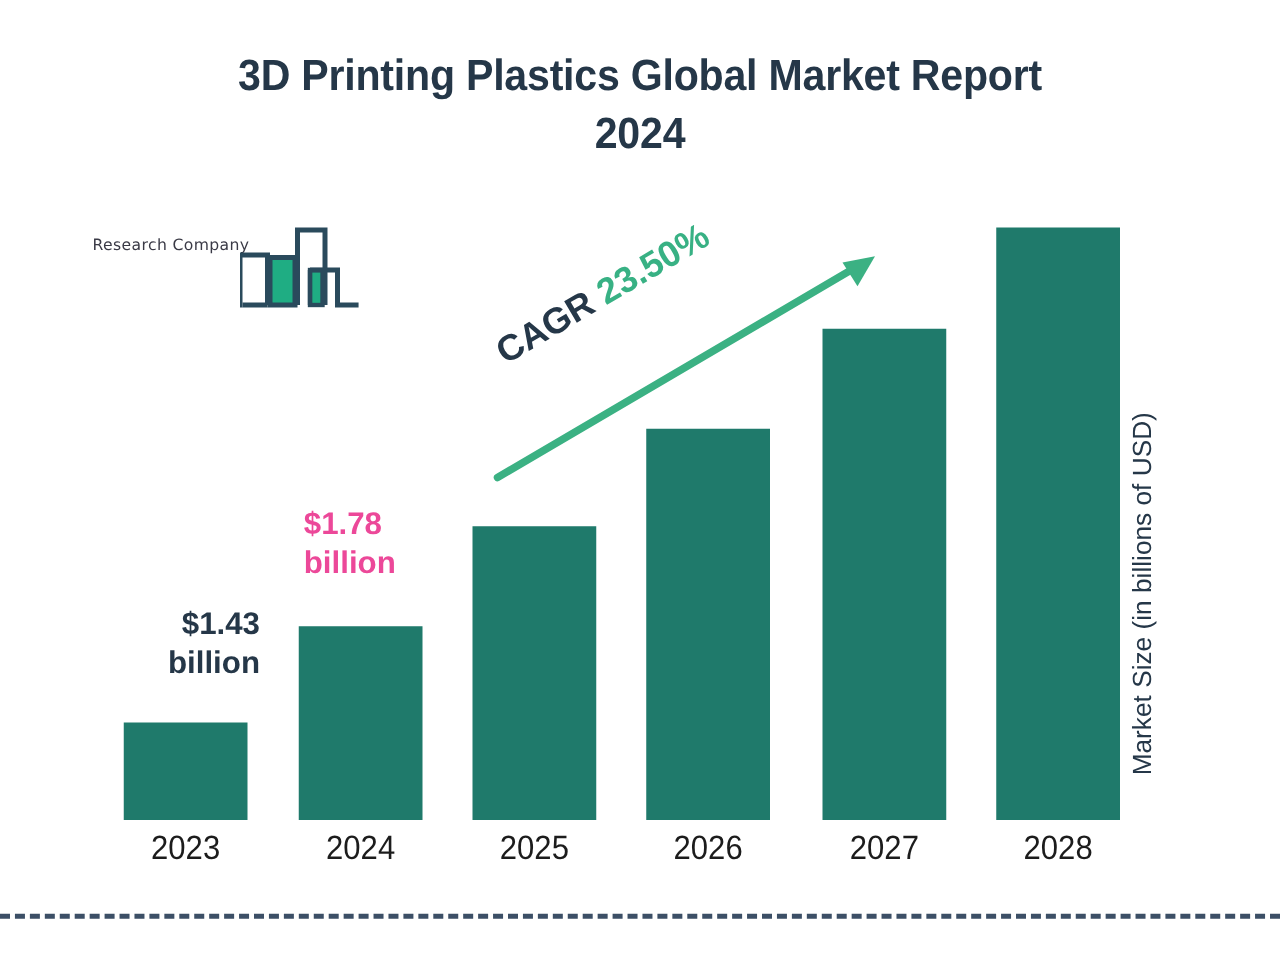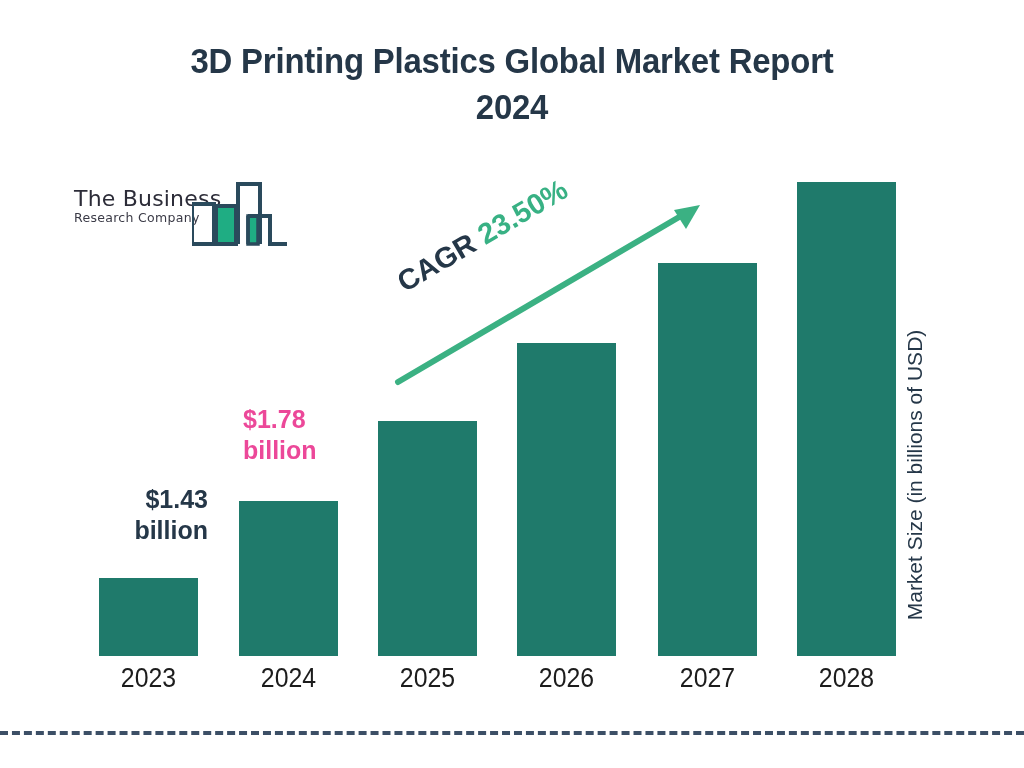--- a/index.html
+++ b/index.html
@@ -186,21 +186,20 @@
 </head>
 <body>
 
 <div id="canvas">
 
   <div class="chart-title">3D Printing Plastics Global Market Report
 2024</div>
 
   <div class="logo">
     <div class="logo-text">
-      <div class="logo-line1">The Business</div>
       <div class="logo-line2">Research Company</div>
     </div>
     <div class="logo-mark">
       <svg width="95" height="78" viewBox="0 0 95 78" xmlns="http://www.w3.org/2000/svg">
 
         <path d="M0 30 L0 70 L2 70" fill="none" stroke="#2a4a5c" stroke-width="4"></path>
         <path d="M0 30 L22 30 L22 70" fill="none" stroke="#2a4a5c" stroke-width="4"></path>
         <path d="M22 70 L2 70" fill="none" stroke="#2a4a5c" stroke-width="4"></path>
         <rect x="24" y="32" width="20" height="38" fill="#1fad83" stroke="#2a4a5c" stroke-width="4"></rect>
         <path d="M46 70 L46 10 L68 10 L68 70" fill="none" stroke="#2a4a5c" stroke-width="4"></path>

